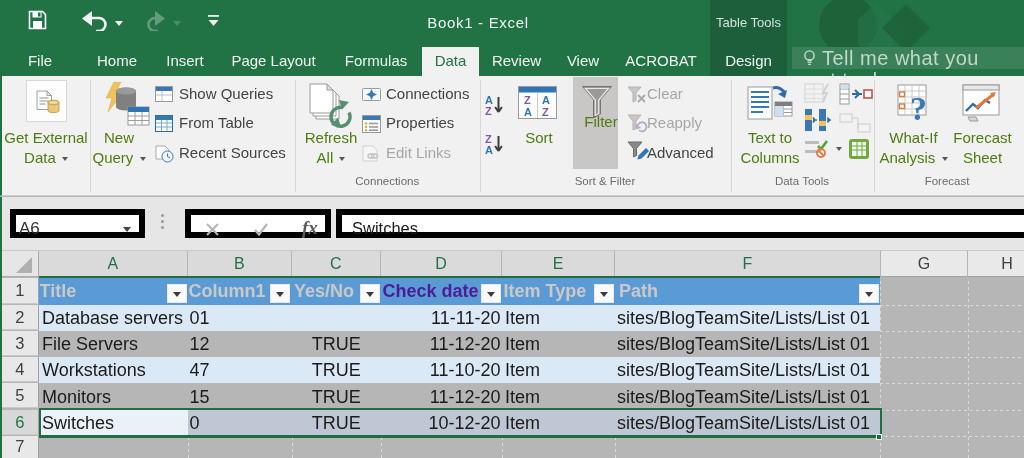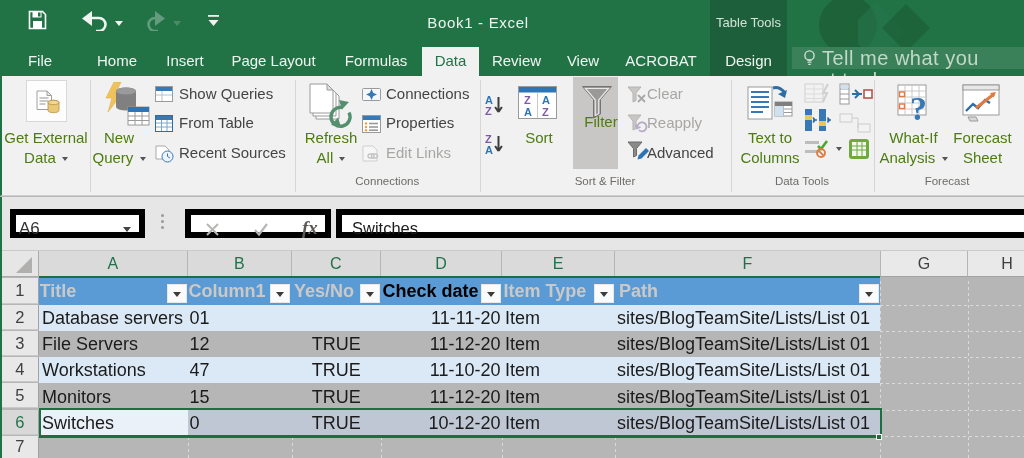--- a/index.html
+++ b/index.html
@@ -351,21 +351,21 @@
   <div class="abs" style="left:289.5px; top:185.1px; width:1px; height:22px; background:repeating-linear-gradient(0deg,#dadada 0 3px,transparent 3px 6px);"></div>
   <div class="abs" style="left:379px; top:185.1px; width:1px; height:22px; background:repeating-linear-gradient(0deg,#dadada 0 3px,transparent 3px 6px);"></div>
     <div class="abs" style="left:500px; top:185.1px; width:1px; height:22px; background:repeating-linear-gradient(0deg,#dadada 0 3px,transparent 3px 6px);"></div>
 
   <div class="abs" style="left:613px; top:185.1px; width:1px; height:22px; background:repeating-linear-gradient(0deg,#dadada 0 3px,transparent 3px 6px);"></div>
 
   <div class="abs" style="left:36.5px; top:27px; width:841.5px; height:26.6px; background:#5b9bd5;"></div>
   <div class="cell" style="left:37.5px; top:27px; font-weight:bold; color:#cbc9c7;">Title</div>
   <div class="cell" style="left:186.5px; top:27px; font-weight:bold; color:#cbc9c7;">Column1</div>
   <div class="cell" style="left:292px; top:27px; font-weight:bold; color:#cbc9c7;">Yes/No</div>
-  <div class="cell" style="left:380.5px; top:27px; font-weight:bold; color:#000000;">Check date</div>
+  <div class="cell" style="left:380.5px; top:27px; font-weight:bold; color:#4c1d95;">Check date</div>
   <div class="cell" style="left:501.5px; top:27px; font-weight:bold; color:#cbc9c7;">Item Type</div>
   <div class="cell" style="left:617px; top:27px; font-weight:bold; color:#cbc9c7;">Path</div>
   <div class="fbtn" style="left:164.5px; top:32.5px;"></div>
   <div class="fbtn" style="left:268px; top:32.5px;"></div>
   <div class="fbtn" style="left:357.5px; top:32.5px;"></div>
   <div class="fbtn" style="left:478.5px; top:32.5px;"></div>
   <div class="fbtn" style="left:591.5px; top:32.5px;"></div>
   <div class="fbtn" style="left:856.5px; top:32.5px;"></div>
 
   <div class="abs" style="left:36.5px; top:53.6px; width:841.5px; height:26.2px; background:#dbe9f6;"></div>

